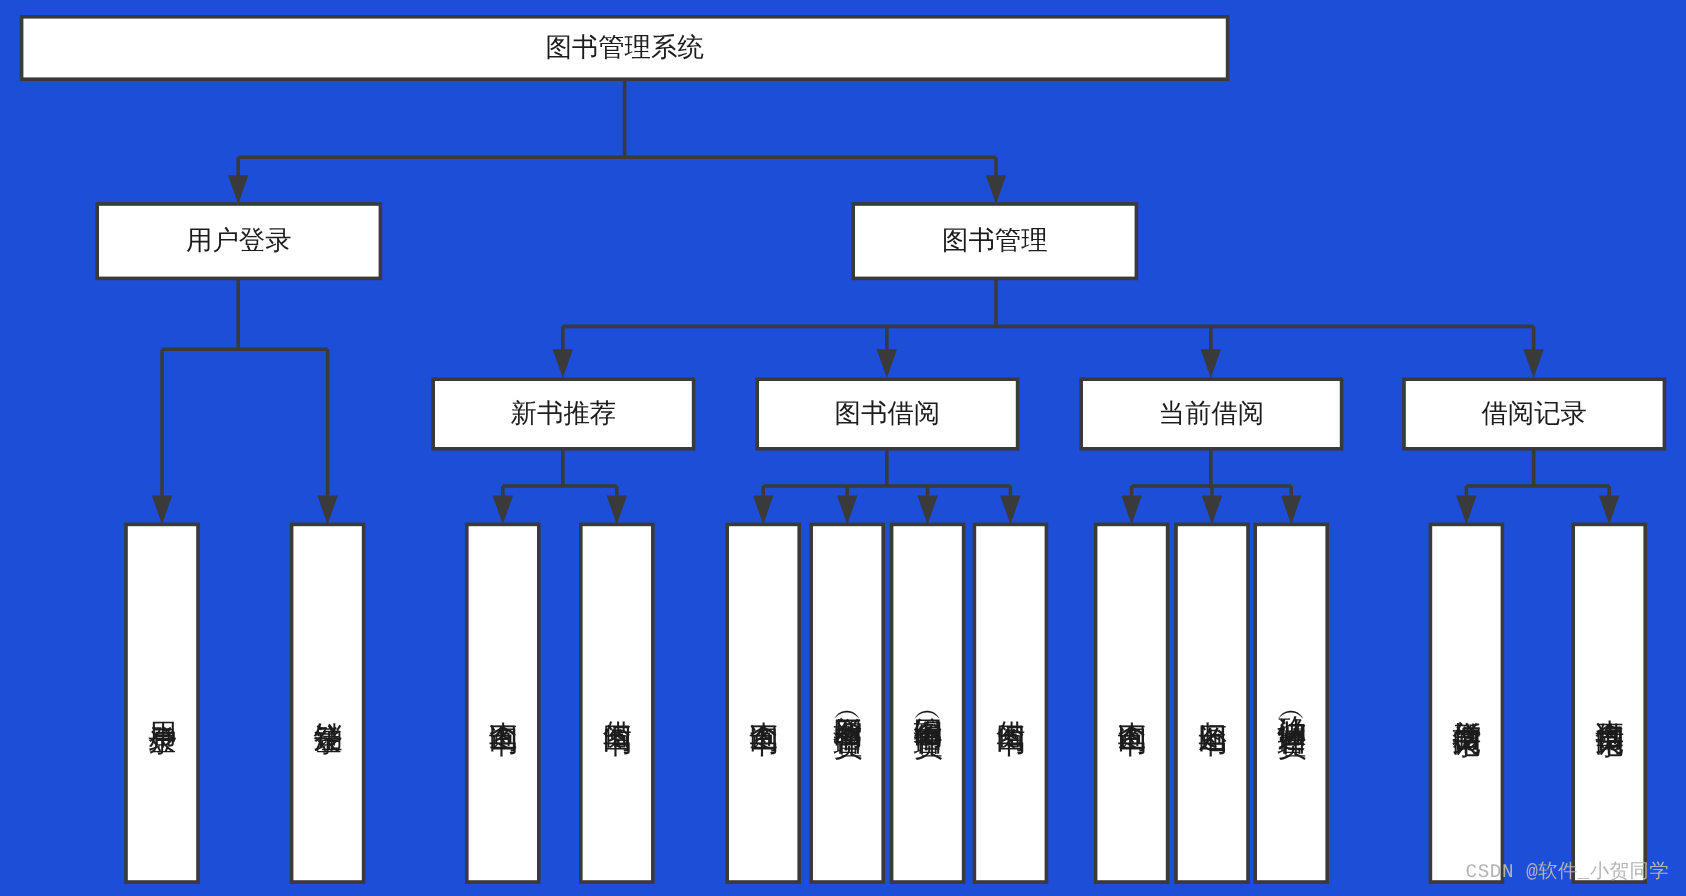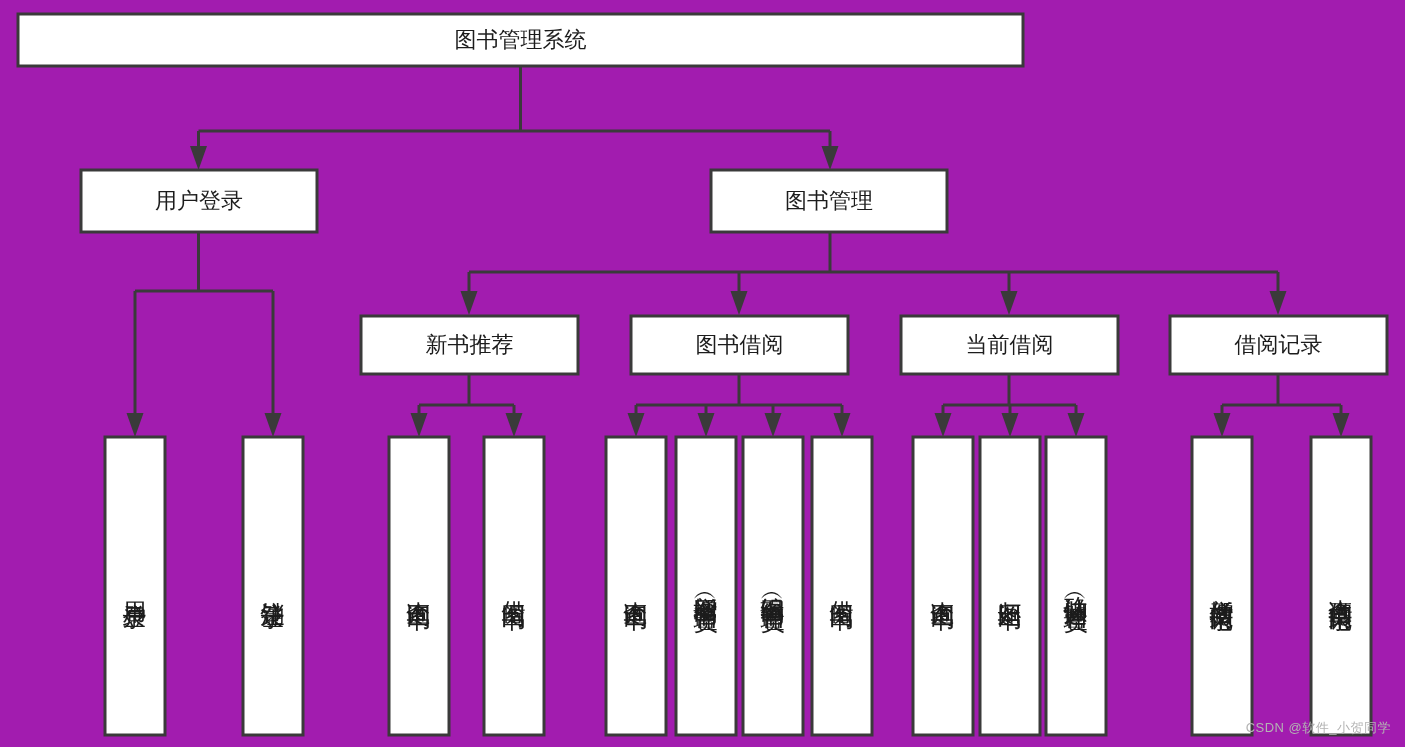--- a/index.html
+++ b/index.html
@@ -10,21 +10,21 @@
   body {
     width: 1405px;
     height: 747px;
     font-family: "Liberation Sans", sans-serif;
     overflow: hidden;
   }
   #diagram-root {
     position: relative;
     width: 1405px;
     height: 747px;
-    background: #a21caf;
+    background: #1d4ed8;
   }
   svg#flow {
     position: absolute;
     left: 0;
     top: 0;
     width: 1405px;
     height: 747px;
     display: block;
   }
   .node-box {
@@ -56,22 +56,22 @@
     writing-mode: vertical-rl;
     text-orientation: upright;
     letter-spacing: 2px;
     dominant-baseline: central;
     text-anchor: middle;
   }
   .watermark {
     position: absolute;
     right: 14px;
     bottom: 10px;
-    font-family: Liberation Sans, sans-serif;
-    font-size: 13px;
+    font-family: Liberation Mono, monospace;
+    font-size: 16px;
     color: #b3b3b3;
     letter-spacing: 0.5px;
     white-space: nowrap;
     pointer-events: none;
     user-select: none;
   }
 </style>
 </head>
 <body>
 

